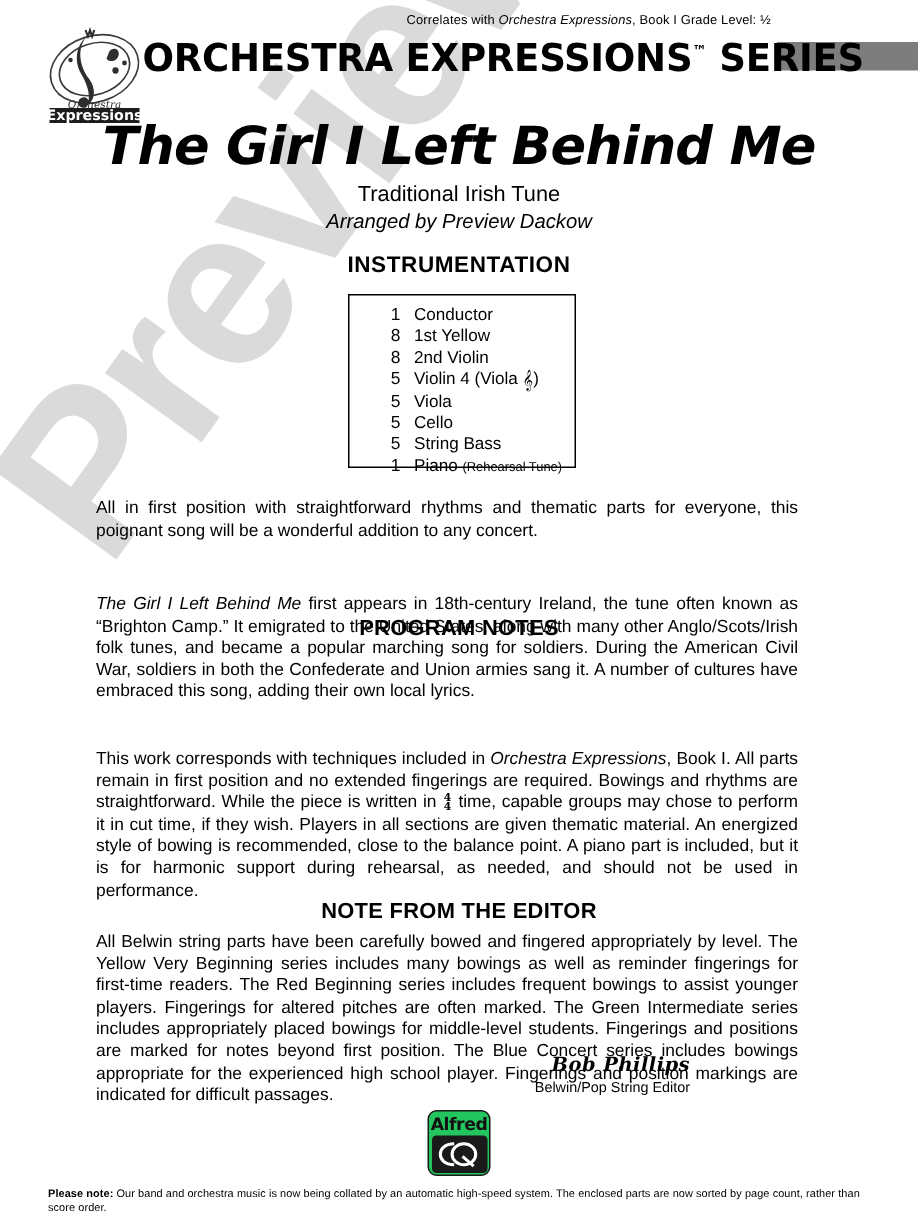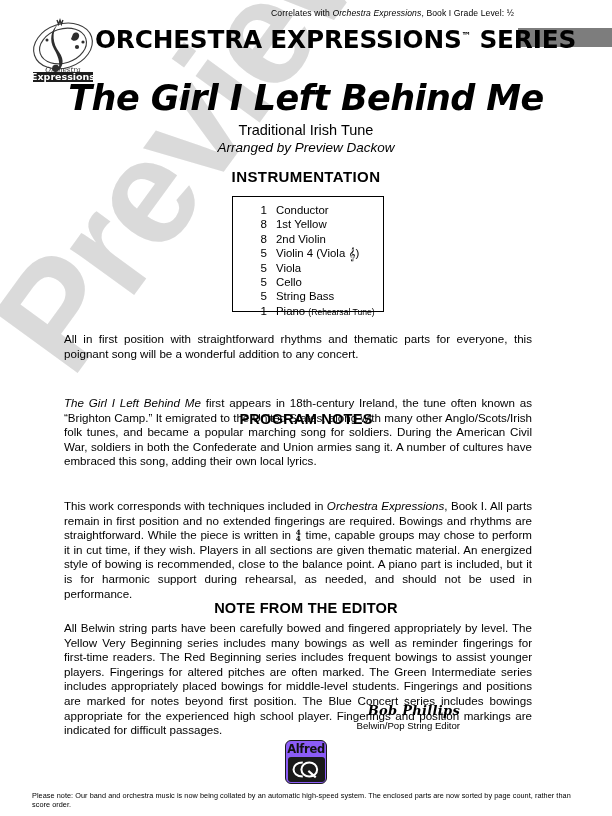--- a/index.html
+++ b/index.html
@@ -230,21 +230,21 @@
   .alfred {
     position: absolute;
     left: 285px;
     top: 740px;
     width: 42px;
     height: 44px;
     border: 1.6px solid #1a1a1a;
     border-radius: 6px;
     box-sizing: border-box;
     overflow: hidden;
-    background: #8b5cf6;
+    background: #22c55e;
   }
   .alfred-word {
     height: 16px;
     line-height: 16px;
     text-align: center;
     font-family: "DejaVu Sans", sans-serif;
     font-weight: bold;
     font-size: 11.5px;
     letter-spacing: -0.3px;
     color: #111;
@@ -260,21 +260,21 @@
   
   .footer {
     position: absolute;
     left: 32px;
     top: 791px;
     width: 548px;
     font-size: 7.3px;
     line-height: 9px;
     letter-spacing: 0.05px;
   }
-  .footer b { font-weight: normal; }
+  .footer b { font-weight: bold; }
 </style>
 </head>
 <body>
 
 <div id="page">
 
   <div id="watermark">
     <div class="wm-text">Preview Only</div>
   </div>
 

